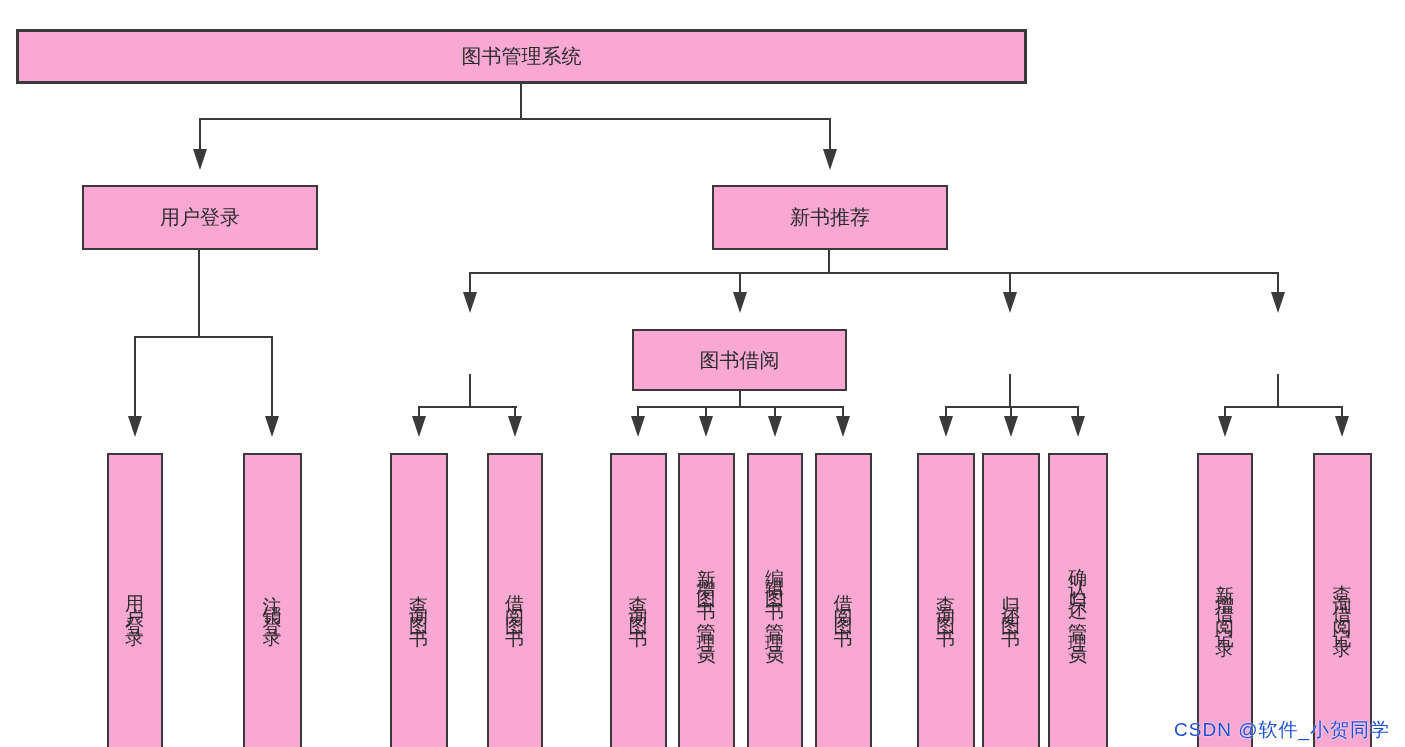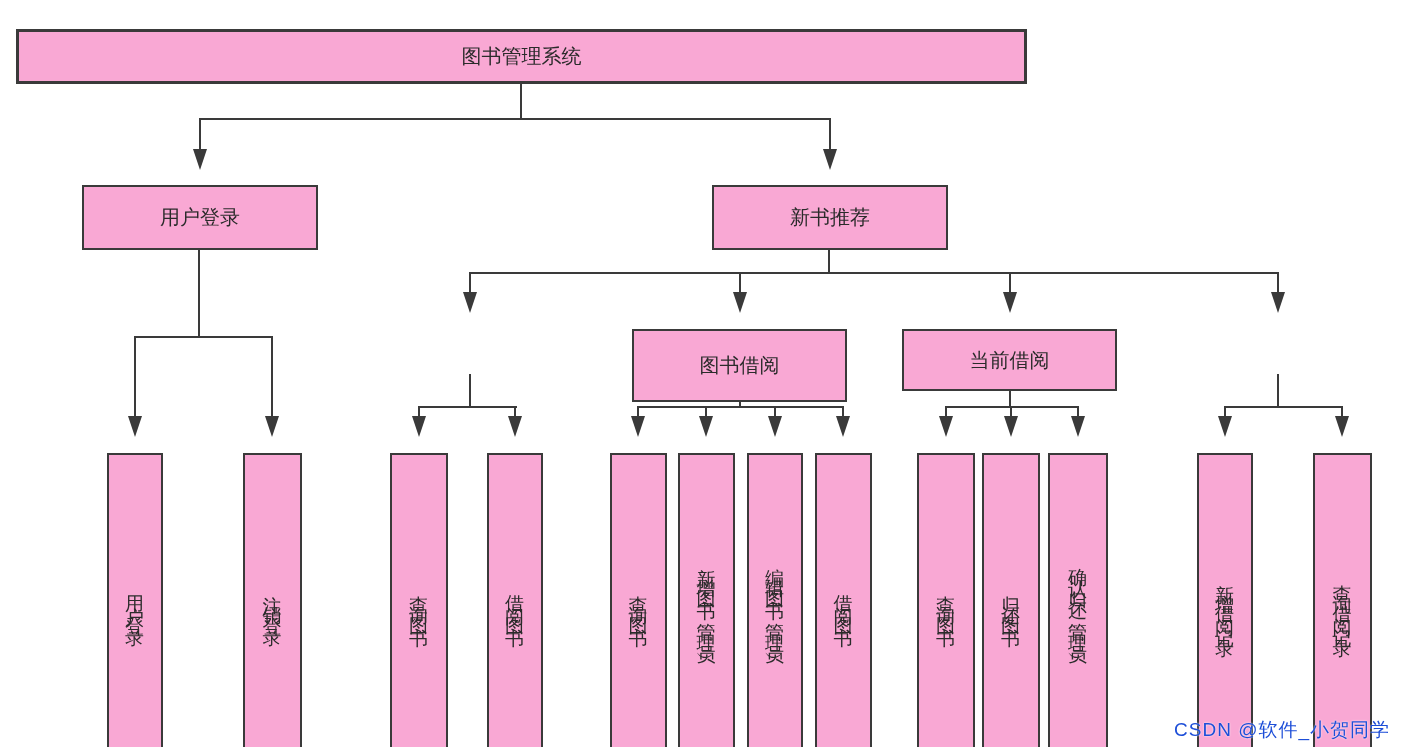--- a/index.html
+++ b/index.html
@@ -104,25 +104,22 @@
     <span>图书管理系统</span>
   </div>
 
   <div class="node" style="left:82px;top:169px;width:236px;height:65px">
     <span>用户登录</span>
   </div>
   <div class="node" style="left:712px;top:169px;width:236px;height:65px">
     <span>新书推荐</span>
   </div>
 
-  <div class="node" style="left:632px;top:313px;width:215px;height:73px">
+  <div class="node" style="left:632px;top:313px;width:215px;height:62px">
     <span>图书借阅</span>
-  </div>
-  <div class="node" style="left:902px;top:313px;width:215px;height:62px">
-    <span>当前借阅</span>
   </div>
 
   <div class="node leaf" style="left:107px;top:437px;width:56px;height:298px">
     <span class="lbl-v">用户登录</span>
   </div>
   <div class="node leaf" style="left:243px;top:437px;width:59px;height:298px">
     <span class="lbl-v">注销登录</span>
   </div>
 
   <div class="node leaf" style="left:390px;top:437px;width:58px;height:298px">

